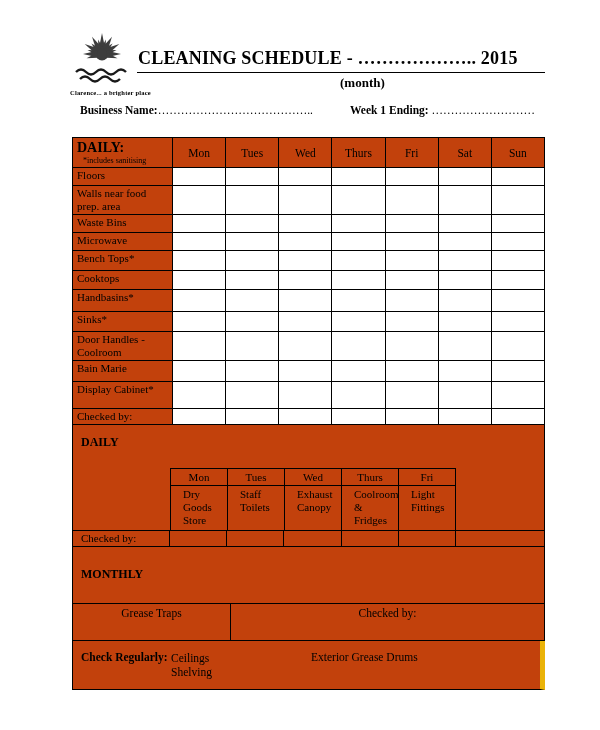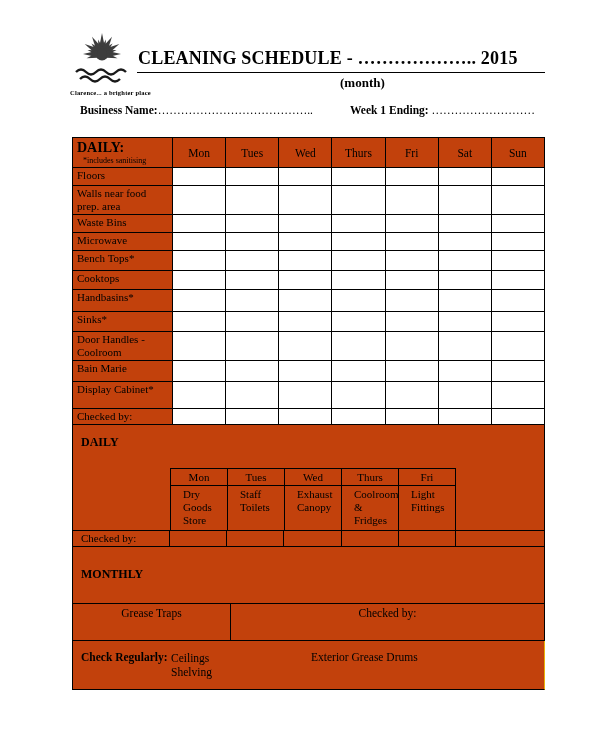--- a/index.html
+++ b/index.html
@@ -53,21 +53,21 @@
   .wc-cells div { flex:1; border-left:1px solid #000; }
   .wc-cells div:last-child { border-right:1px solid #000; }
 
   .monthly { height:57px; border-left:1px solid #000; border-right:1px solid #000; border-bottom:1px solid #000; position:relative; }
   .monthly span { position:absolute; left:8px; top:20px; font-size:12px; font-weight:700; }
 
   .grease { height:37px; border-left:1px solid #000; border-right:1px solid #000; border-bottom:1px solid #000; display:flex; font-size:11.5px;text-align:center; }
   .grease .gl { width:158px; border-right:1px solid #000; padding:3px 6px; }
   .grease .gr { flex:1; padding:3px 6px; }
 
-  .check { height:49px; border-left:1px solid #000; border-right:1px solid #eab308; border-bottom:1px solid #000; position:relative; font-size:11.5px; }
+  .check { height:49px; border-left:1px solid #000; border-right:5px solid #eab308; border-bottom:1px solid #000; position:relative; font-size:11.5px; }
   .check .cl { position:absolute; left:8px; top:10px; font-weight:700; }
   .check .c1 { position:absolute; left:98px; top:10px; line-height:1.25; }
   .check .c2 { position:absolute; left:230px; top:10px;margin-left:8px; }
 </style>
 </head>
 <body>
 
 <div class="page">
 
   <svg class="logo" viewBox="0 0 70 56">

